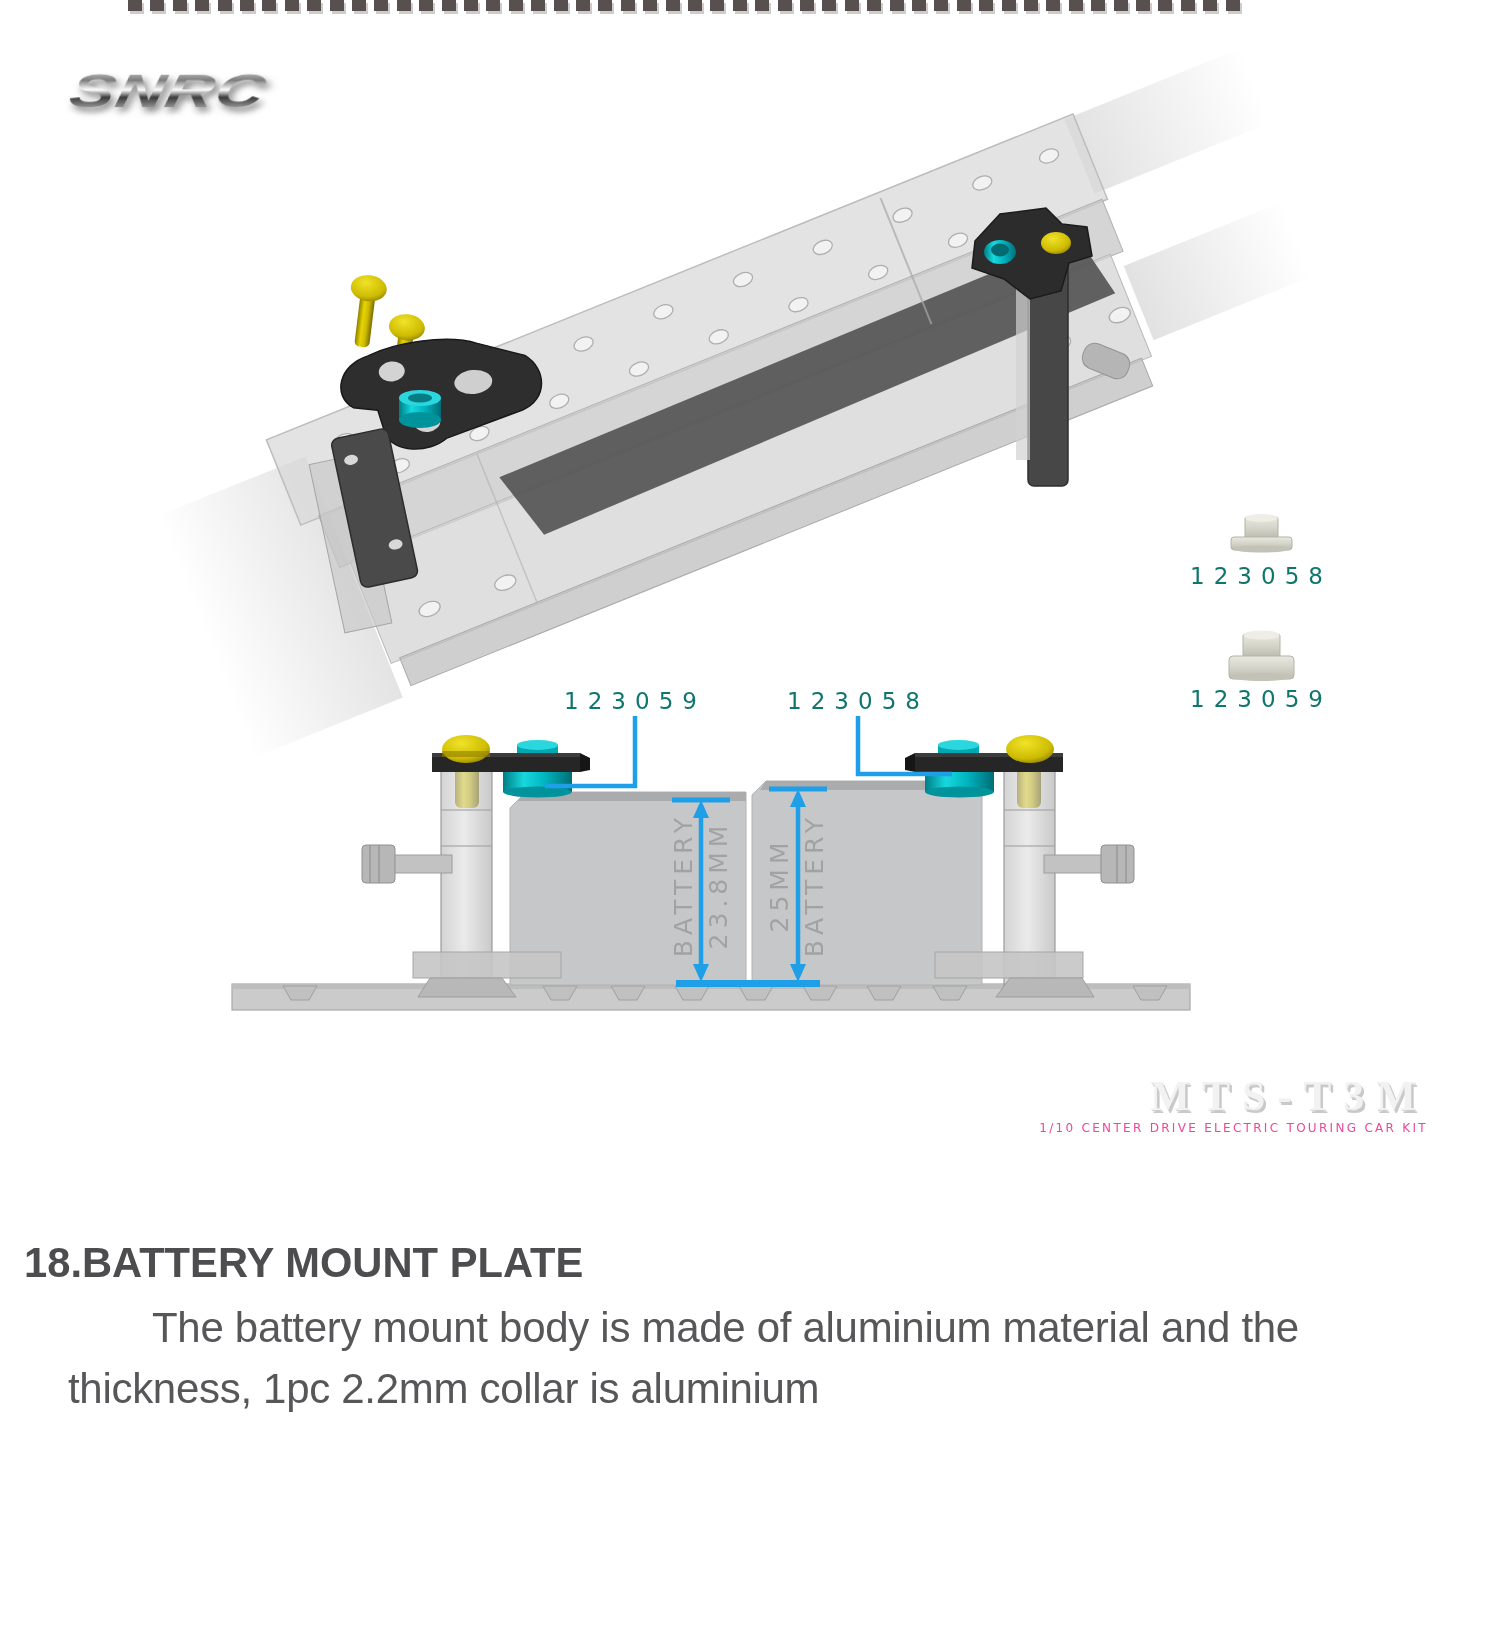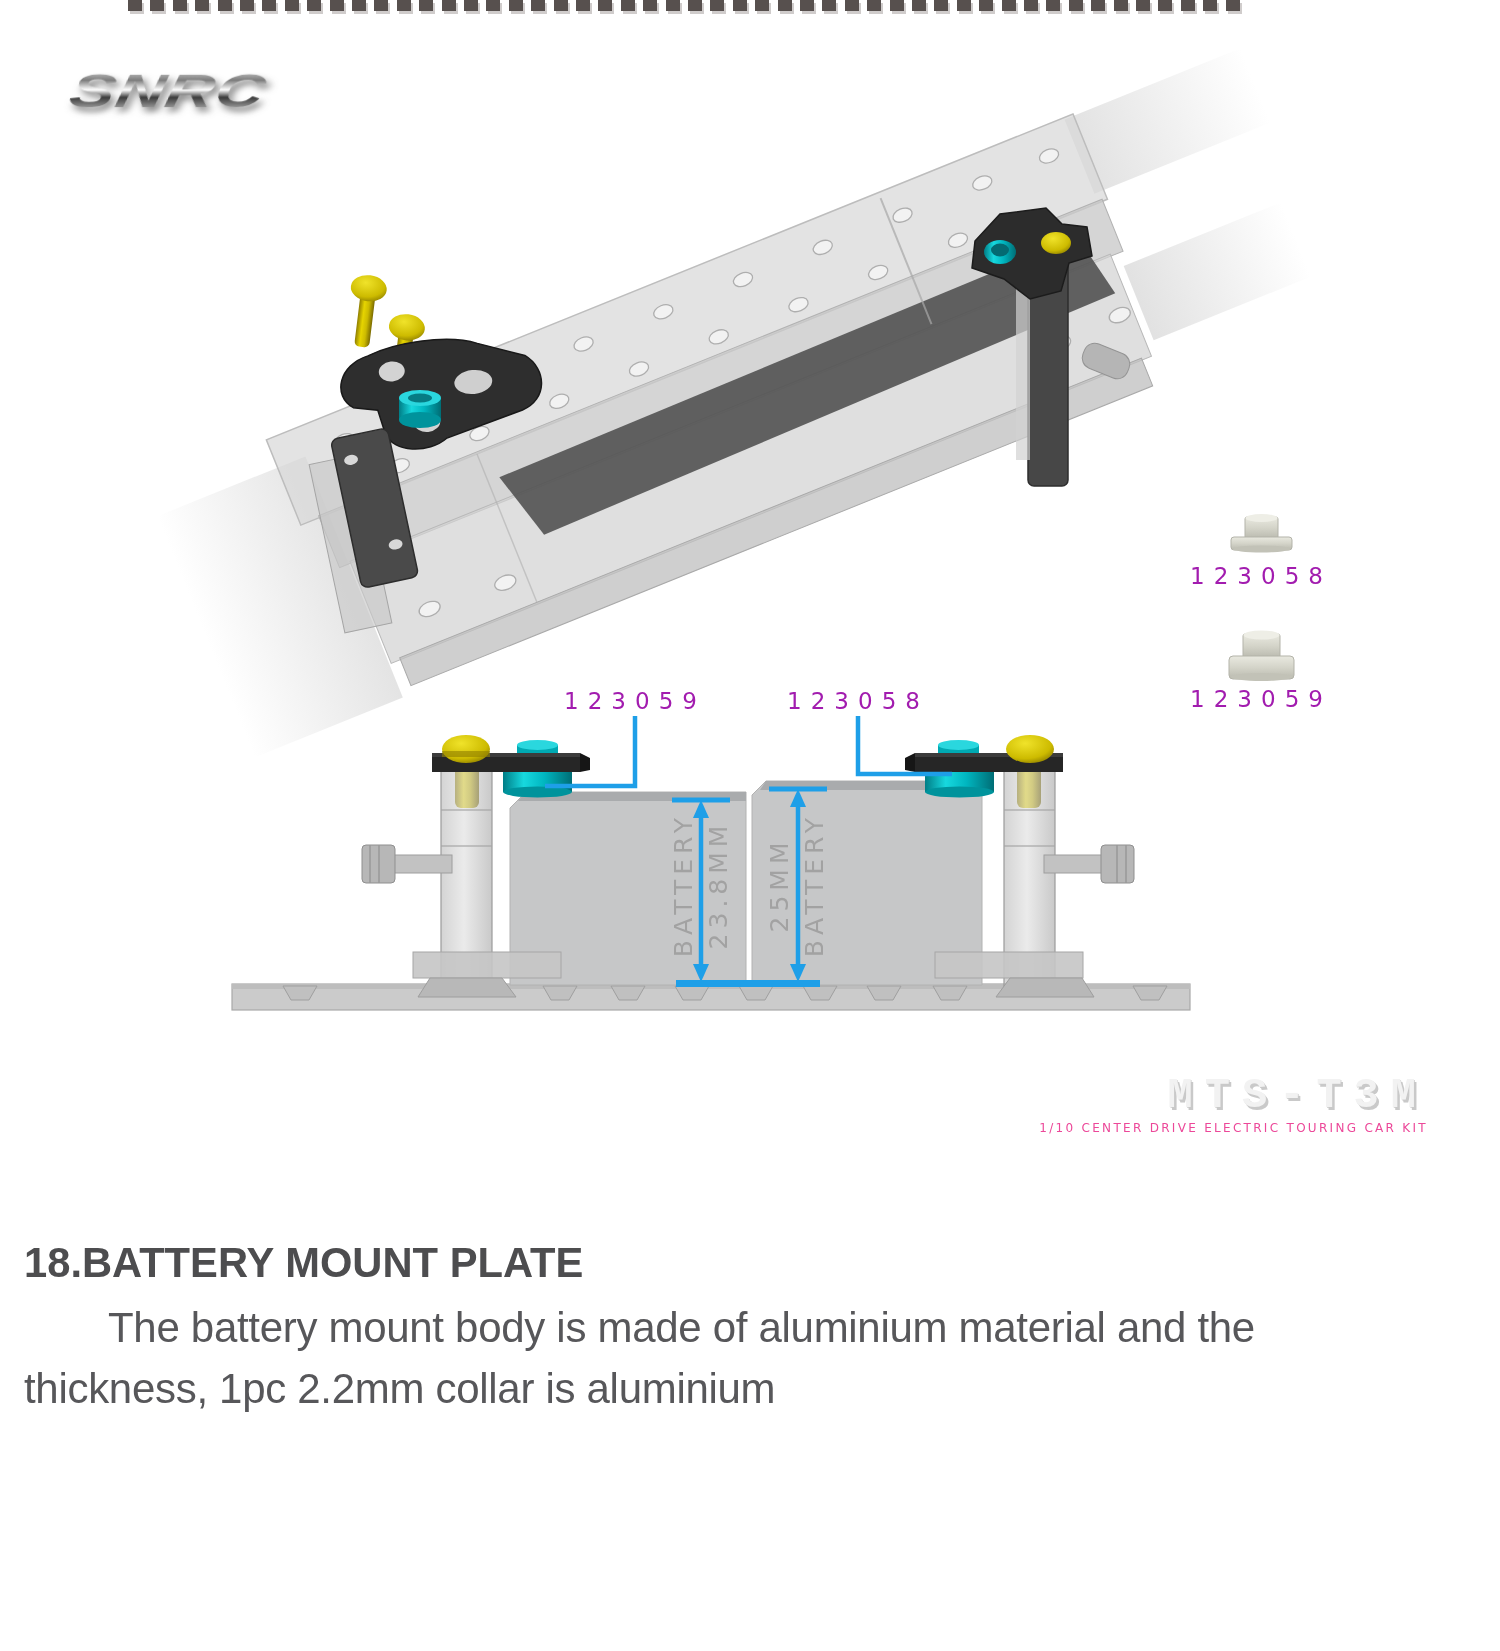--- a/index.html
+++ b/index.html
@@ -23,54 +23,54 @@
     font-size:60px;font-weight:bold;font-style:italic;letter-spacing:1px;
     transform:scale(1.12,.78) skewX(-8deg);transform-origin:left top;
     background:linear-gradient(180deg,#f5f5f5 2%,#7c7c7c 30%,#ffffff 48%,#3a3a3a 62%,#d9d9d9 95%);
     -webkit-background-clip:text;background-clip:text;color:transparent;
     filter:drop-shadow(4px 6px 4px rgba(40,40,40,.55));
   }
   svg.illu{position:absolute;left:0;top:0;}
   
   .plabel{
     position:absolute;width:220px;text-align:center;
-    font-family:"DejaVu Sans",sans-serif;font-size:23px;color:#a21caf;
+    font-family:"DejaVu Sans",sans-serif;font-size:23px;color:#0f766e;
     letter-spacing:9px;white-space:nowrap;
   }
   
   .batlabel{
     position:absolute;width:170px;text-align:center;
     font-family:"DejaVu Sans",sans-serif;font-size:25px;line-height:35px;
     color:#a2a2a2;letter-spacing:5px;white-space:nowrap;
     transform:rotate(-90deg);transform-origin:center center;
   }
   
   .kit-logo{
     position:absolute;right:72px;top:1072px;
-    font-family:Liberation Mono, monospace;font-size:42px;font-weight:bold;
+    font-family:Liberation Serif, serif;font-size:42px;font-weight:bold;
     letter-spacing:12px;color:#f2f2f2;
     text-shadow:2.5px 2.5px 0 #c9c9c9, 1px 1px 0 #d6d6d6;
     white-space:nowrap;
   }
   .kit-sub{
     position:absolute;right:72px;top:1121px;
     font-family:"DejaVu Sans",sans-serif;font-size:12px;letter-spacing:2.3px;
     color:#ec4899;white-space:nowrap;
   }
   
   .sec-heading{
     position:absolute;left:24px;top:1238px;
     font-size:43px;font-weight:bold;color:#4d4d4f;letter-spacing:0;
     transform:scaleX(.97);transform-origin:left top;white-space:nowrap;
   }
   .sec-body{
     position:absolute;left:24px;top:1297px;width:1470px;
     font-size:42px;line-height:61px;color:#57575a;letter-spacing:-.3px;
   }
-  .sec-body .line{white-space:nowrap;}
+  .sec-body .line{white-space:nowrap;margin-left:44px;}
   .sec-body .line.indent{text-indent:84px;}
 </style>
 </head>
 <body>
 
 <div class="page">
 
   <div class="dash-strip"></div>
 
   <div class="brand">SNRC</div>

